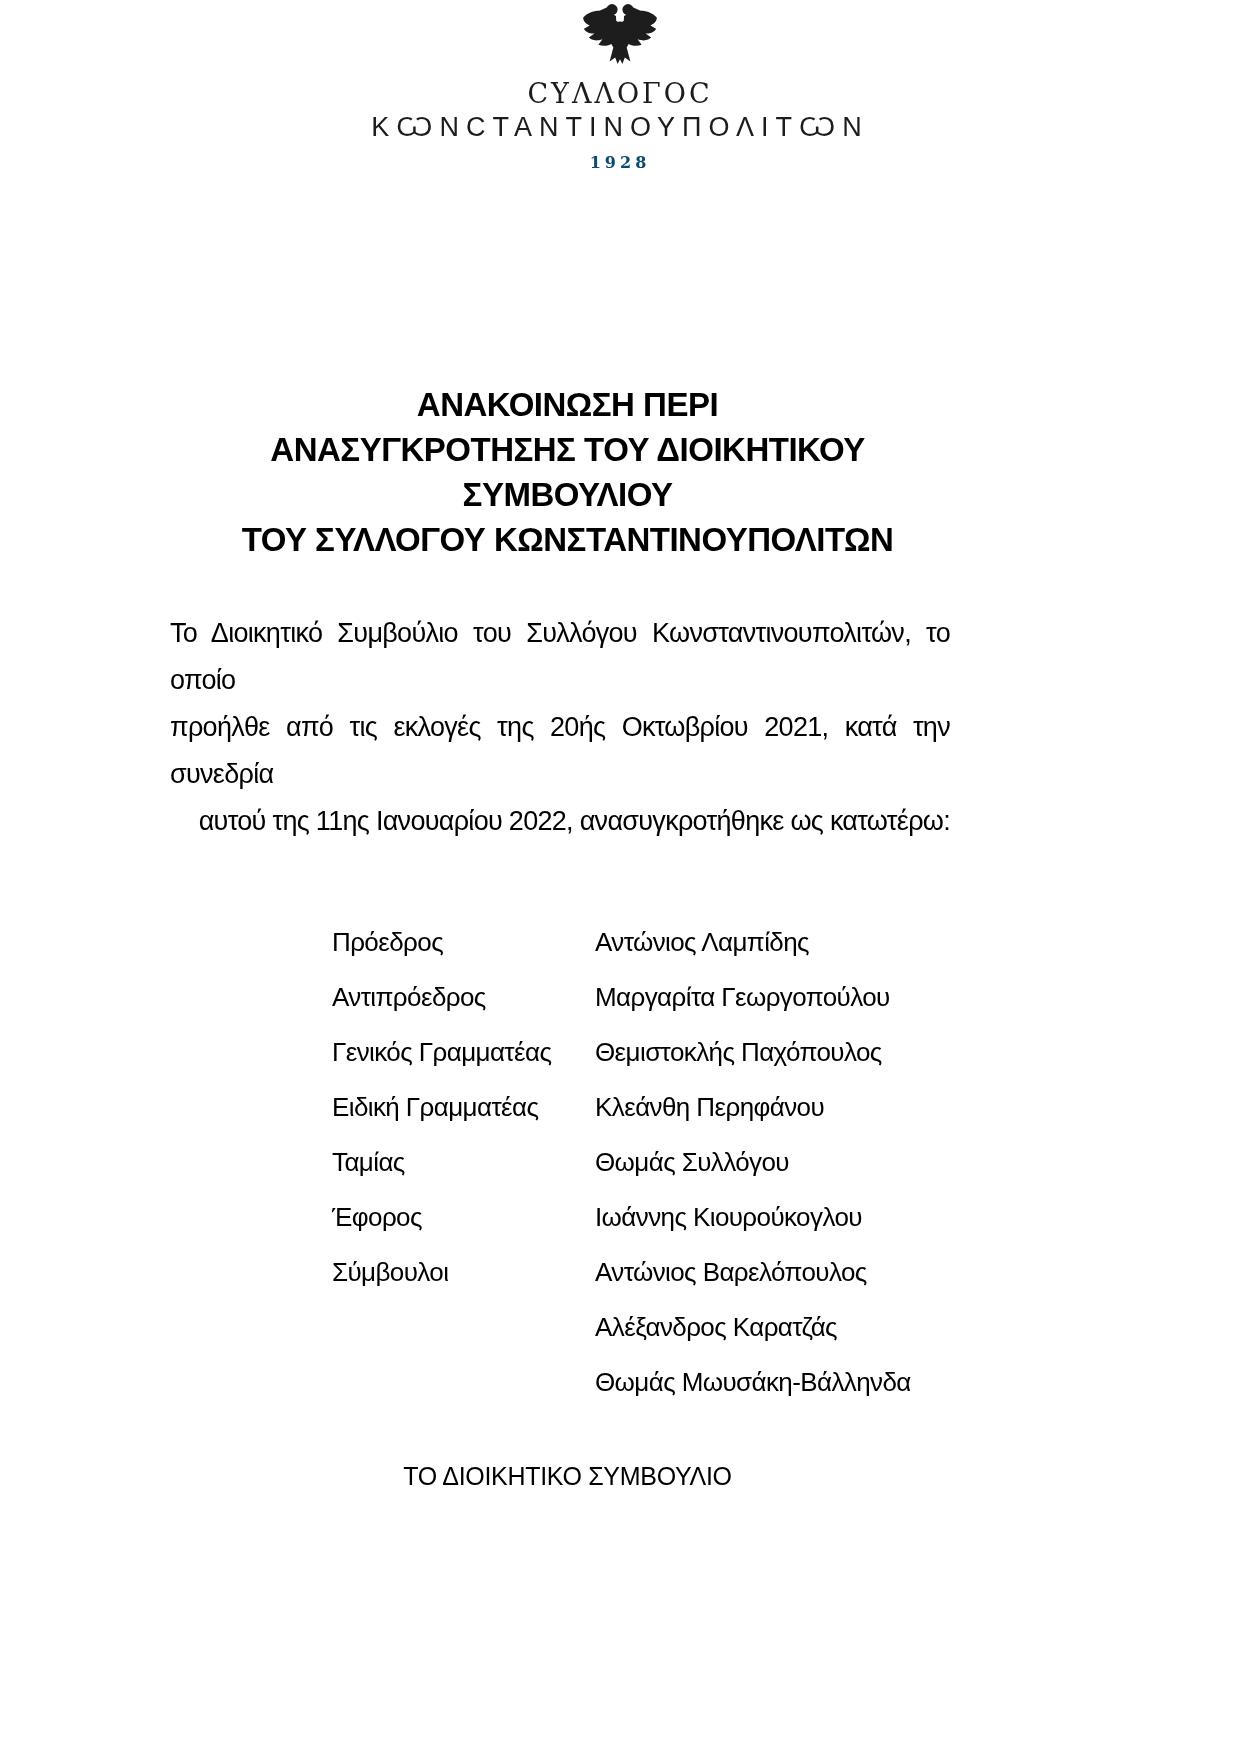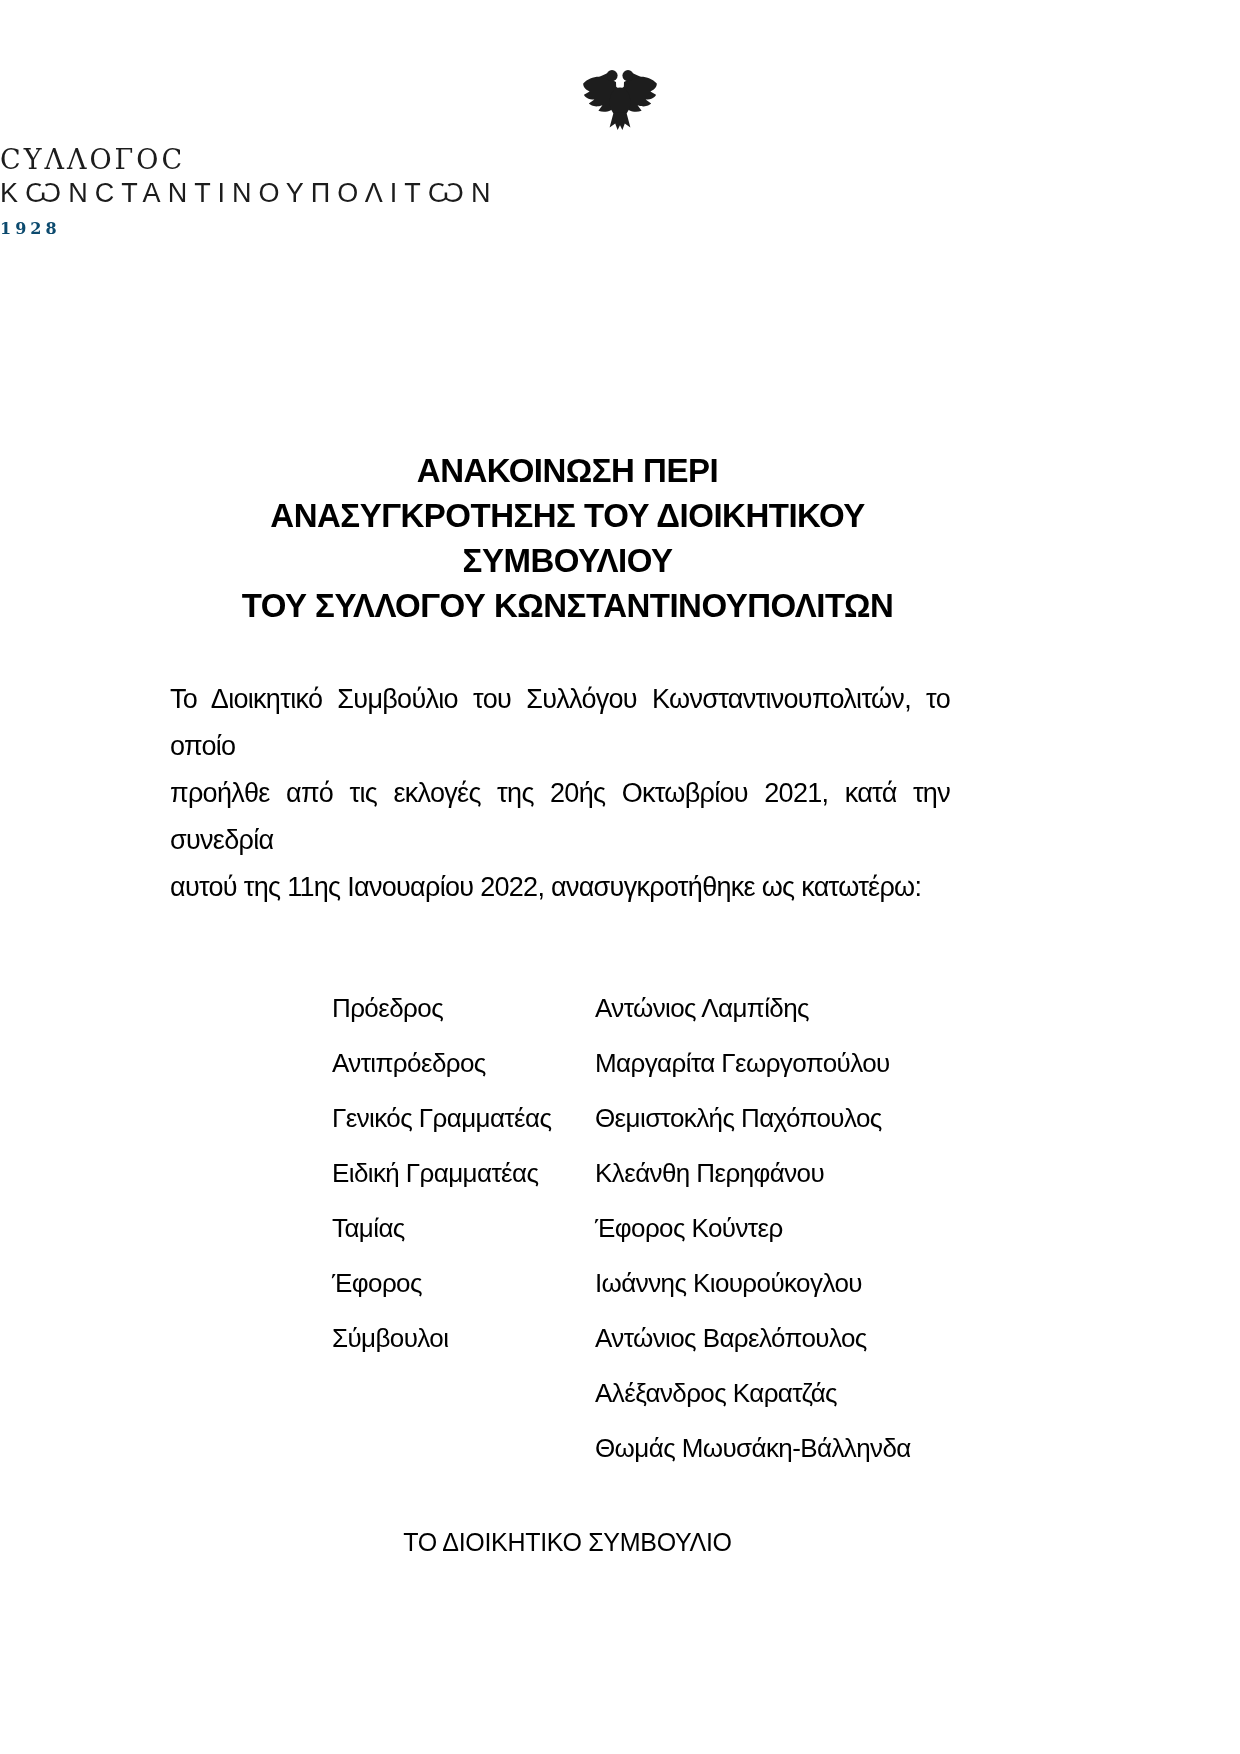--- a/index.html
+++ b/index.html
@@ -7,21 +7,21 @@
   .page {
     position:relative;
     width:1240px; height:1754px;
     margin:0 auto;
     background:#ffffff;
     color:#111111;
     font-family:"Liberation Sans", sans-serif;
     overflow:hidden;
   }
   
-  .header { padding-top:66px; }
+  .header { text-align:center; }
   .eagle { display:block; margin:0 auto; width:82px; height:64px; }
   .org-line1 {
     margin-top:14px;
     font-family:"DejaVu Serif", "DejaVu Sans", serif;
     font-size:27px; letter-spacing:3px; color:#1c1c1c;
     line-height:32px;
   }
   .org-line2 {
     font-family:Liberation Sans, sans-serif;
     font-size:27px; letter-spacing:7px; color:#1c1c1c;
@@ -48,21 +48,21 @@
   .paragraph {
     margin-top:48px;
     font-size:27px;
     letter-spacing:-0.7px;
     line-height:47px;
     color:#000;
     width:780px;
   }
   .para-line { display:block; }
   .para-line.just { text-align:justify; text-align-last:justify; }
-  .para-line.last { text-align:left; }
+  .para-line.last { text-align:right; }
   
   .board { margin-top:70px; font-size:26px; letter-spacing:-0.6px; color:#000; }
   .board-row { display:flex; padding-left:162px; line-height:55px; height:55px; }
   .board-role { width:263px; flex:0 0 263px; }
   .board-name { flex:1; }
   
   .closing {
     margin-top:52px;
     text-align:center;
     font-size:25px;
@@ -125,21 +125,21 @@
       <div class="board-row">
         <span class="board-role">Γενικός Γραμματέας</span>
         <span class="board-name">Θεμιστοκλής Παχόπουλος</span>
       </div>
       <div class="board-row">
         <span class="board-role">Ειδική Γραμματέας</span>
         <span class="board-name">Κλεάνθη Περηφάνου</span>
       </div>
       <div class="board-row">
         <span class="board-role">Ταμίας</span>
-        <span class="board-name">Έφορος Κούντερ</span>
+        <span class="board-name">Θωμάς Συλλόγου</span>
       </div>
       <div class="board-row">
         <span class="board-role">Έφορος</span>
         <span class="board-name">Ιωάννης Κιουρούκογλου</span>
       </div>
       <div class="board-row">
         <span class="board-role">Σύμβουλοι</span>
         <span class="board-name">Αντώνιος Βαρελόπουλος</span>
       </div>
       <div class="board-row">

